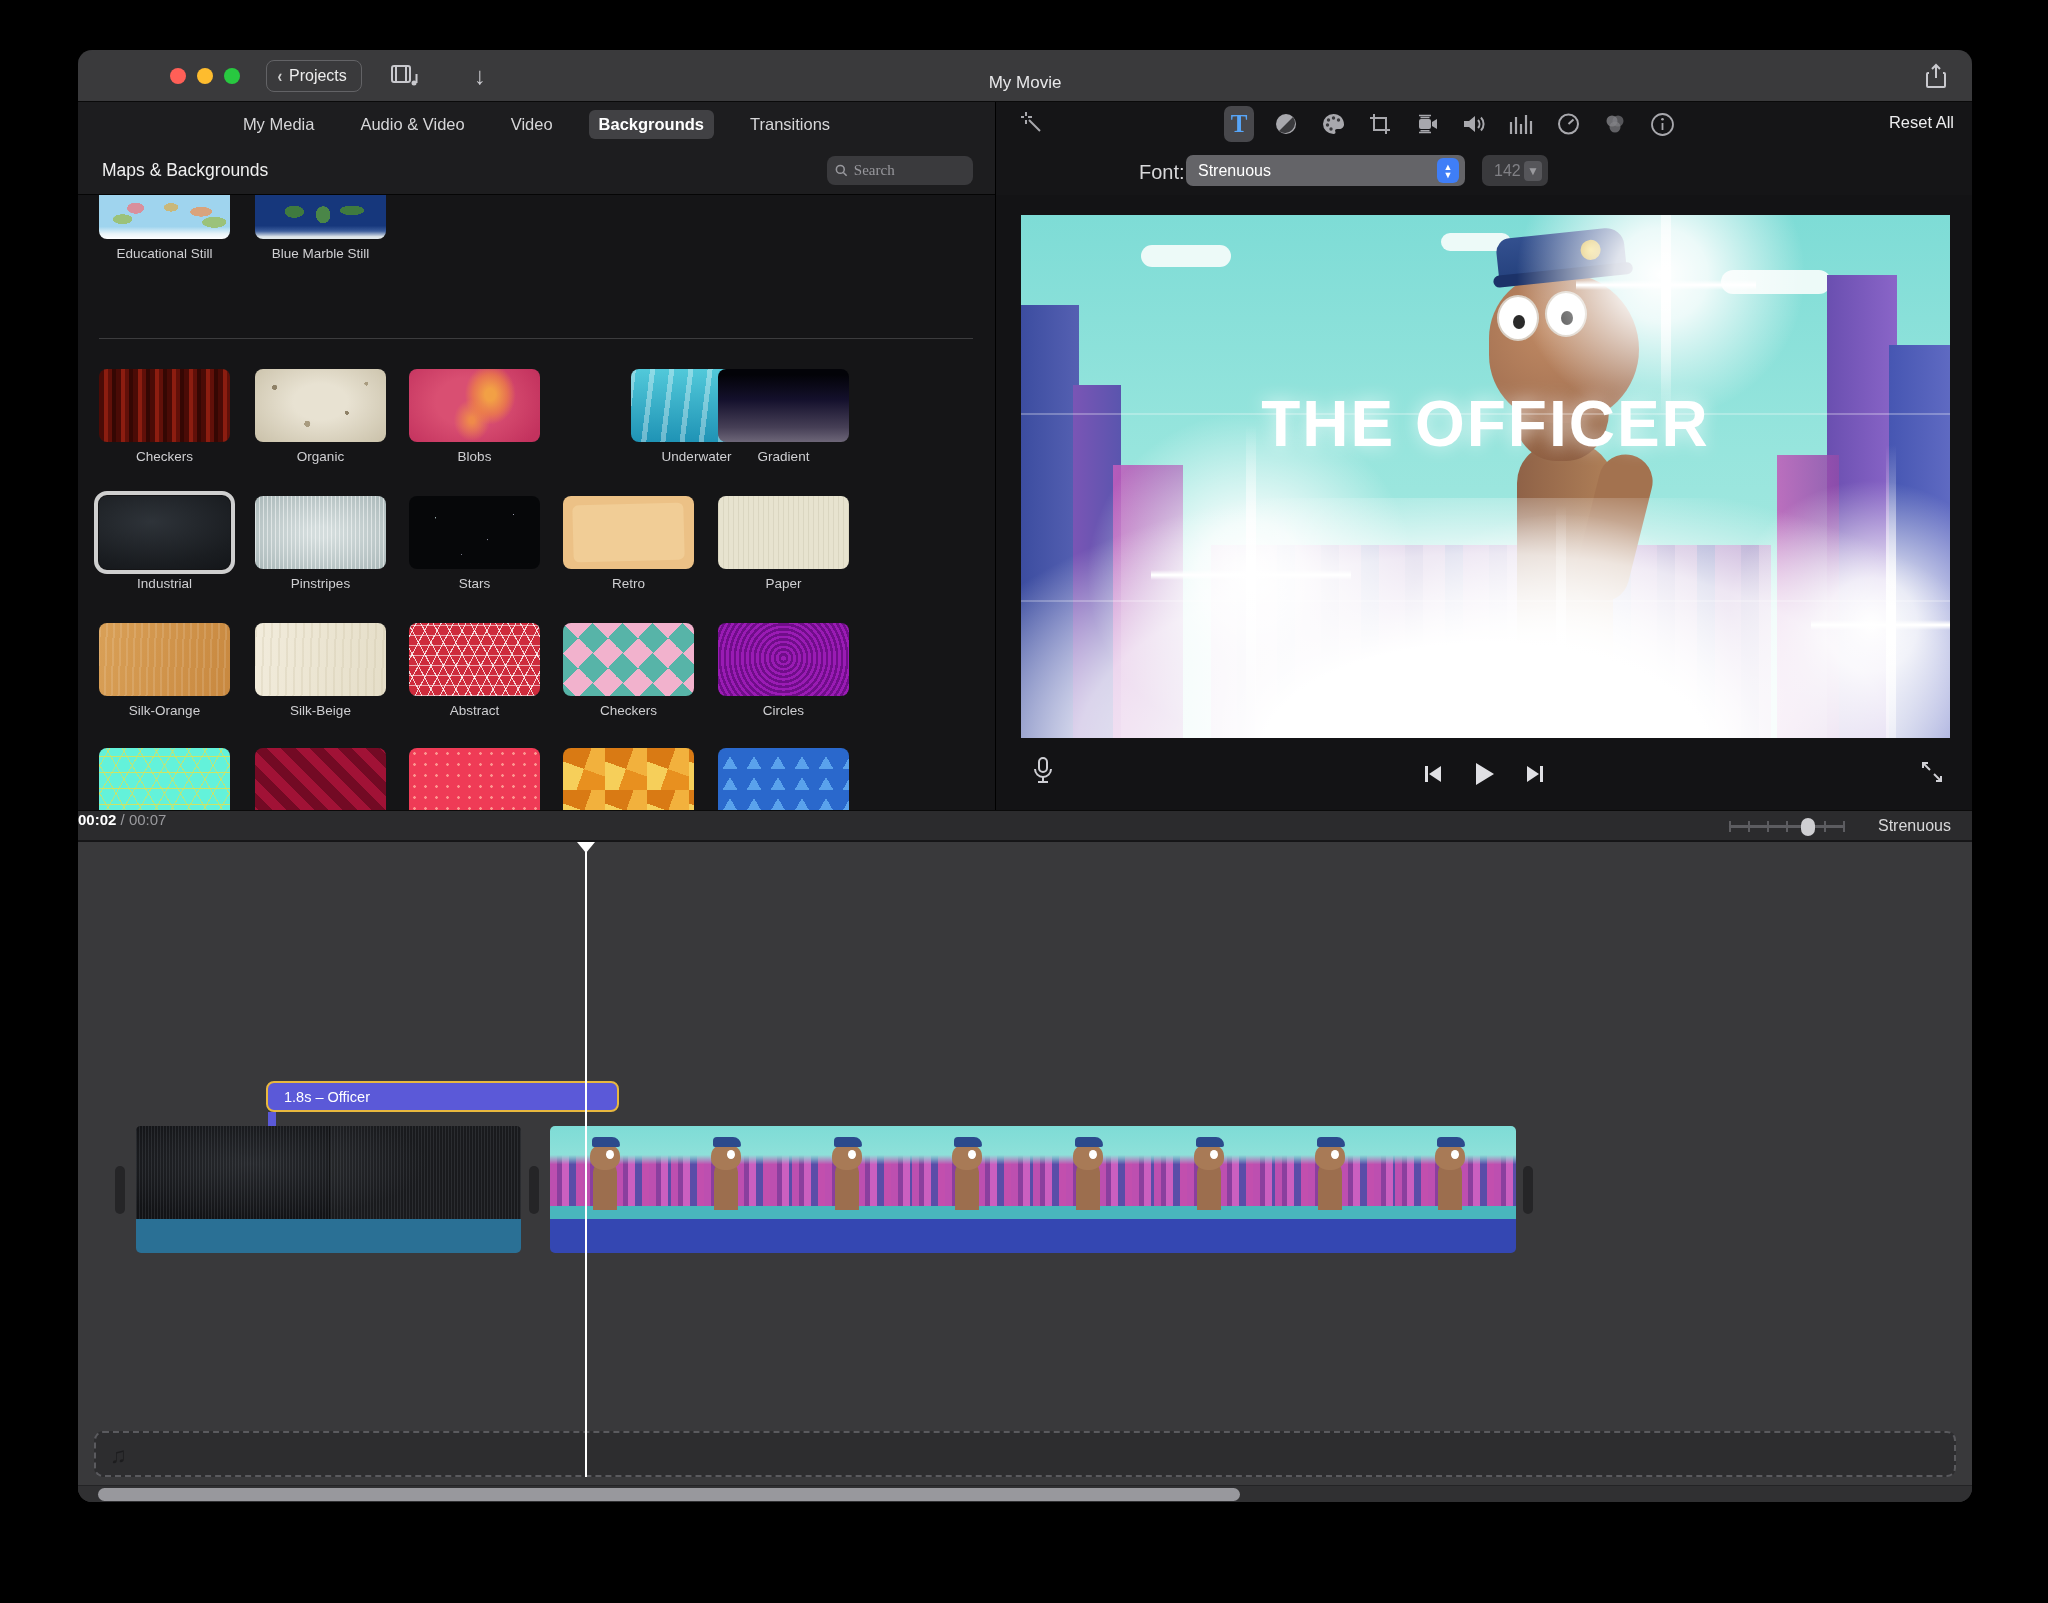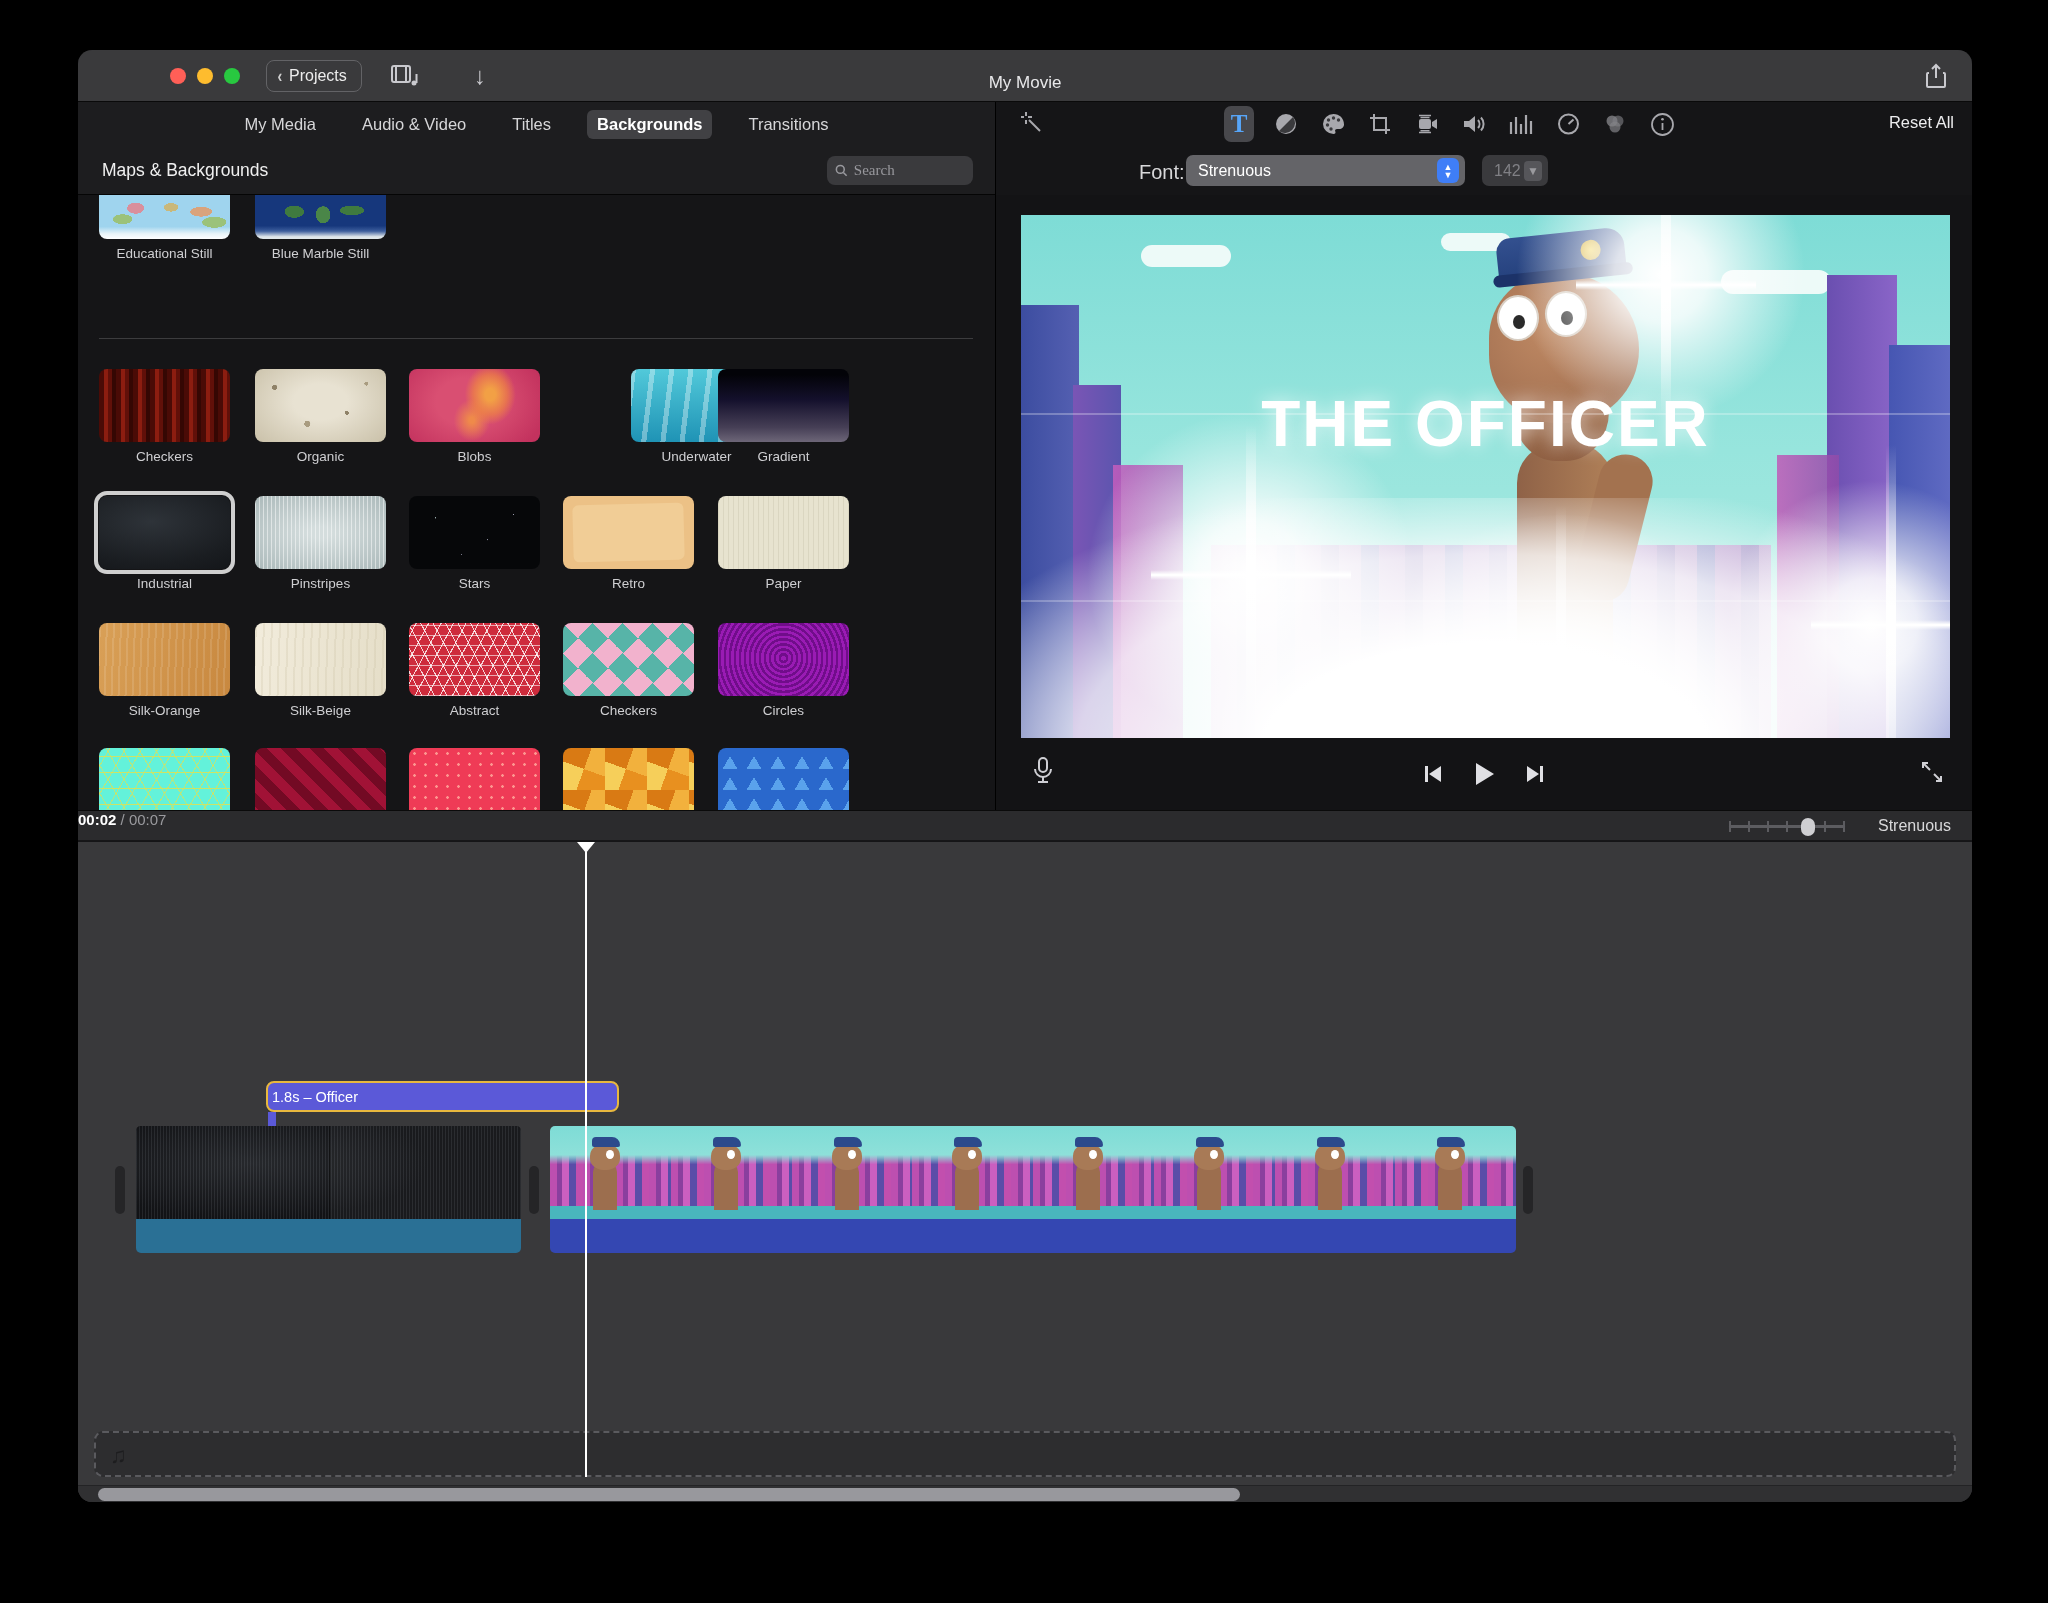--- a/index.html
+++ b/index.html
@@ -156,21 +156,21 @@
   .timecode .cur { color:#fff; font-weight:600; }
   .zoom-slider { position:absolute; left:1651px; top:14px; width:116px; height:3px; background:#5c5c60; border-radius:2px; }
   .zoom-slider .tick { position:absolute; top:-4px; width:2px; height:11px; background:#5c5c60; }
   .zoom-slider .thumb { position:absolute; left:72px; top:-7px; width:14px; height:18px; background:#cfcfd2; border-radius:7px; }
   .settings-lbl { position:absolute; left:1800px; top:6px; color:#d8d8da; font-size:16px; }
 
   .timeline { position:absolute; left:0; top:792px; width:100%; height:660px; background:#39393b; }
   .playhead-line { position:absolute; left:507px; top:10px; width:2px; height:625px; background:#fff; z-index:30; }
   .playhead-tri { position:absolute; left:499px; top:0px; width:0; height:0; border-left:9px solid transparent; border-right:9px solid transparent; border-top:11px solid #fff; z-index:31; }
 
-  .title-clip { position:absolute; left:188px; top:239px; width:353px; height:31px; background:#5b59d8; border:2.5px solid #e8b83e; border-radius:8px; display:flex; align-items:center; padding-left:4px; color:#fff; font-size:14.5px; z-index:5; }
+  .title-clip { position:absolute; left:188px; top:239px; width:353px; height:31px; background:#5b59d8; border:2.5px solid #e8b83e; border-radius:8px; display:flex; align-items:center; padding-left:16px; color:#fff; font-size:14.5px; z-index:5; }
   .title-stub { position:absolute; left:190px; top:270px; width:8px; height:26px; background:#5b59d8; border-radius:0 0 3px 3px; }
 
   .clip { position:absolute; top:284px; height:127px; border-radius:5px; overflow:hidden; }
   .clip1 { left:58px; width:385px; }
   .clip1 .tex { position:absolute; left:0; top:0; width:100%; height:93px; background:#111214;
       background-image:repeating-linear-gradient(90deg, rgba(200,210,220,.10) 0 1px, transparent 1px 3px),
       radial-gradient(220px 70px at 30% 40%, #26282c 0%, #121316 80%); }
   .clip1 .tex::after { content:""; position:absolute; left:50%; top:0; width:50%; height:100%; background:rgba(255,255,255,.03); border-left:1px solid rgba(0,0,0,.5); }
   .clip1 .strip { position:absolute; left:0; bottom:0; width:100%; height:34px; background:#2a7095; }
   .clip2 { left:472px; width:966px; }
@@ -227,21 +227,21 @@
         <line x1="12" y1="16" x2="12" y2="3"></line>
         <path d="M8 7 L12 3 L16 7" fill="none"></path>
       </svg>
     </div>
   </div>
 
   <div class="left-panel">
     <div class="tabs-row">
       <div class="tab">My Media</div>
       <div class="tab">Audio &amp; Video</div>
-      <div class="tab">Titles</div>
+      <div class="tab">Video</div>
       <div class="tab active">Backgrounds</div>
       <div class="tab">Transitions</div>
     </div>
 
     <div class="browser-header">
       <div class="browser-title">Maps &amp; Backgrounds</div>
       <div class="search-field">
         <svg width="15" height="15" viewBox="0 0 15 15" fill="none" stroke="#98989d" stroke-width="1.8">
           <circle cx="6.2" cy="6.2" r="4.6"></circle>
             <line x1="9.8" y1="9.8" x2="13.6" y2="13.6"></line>

